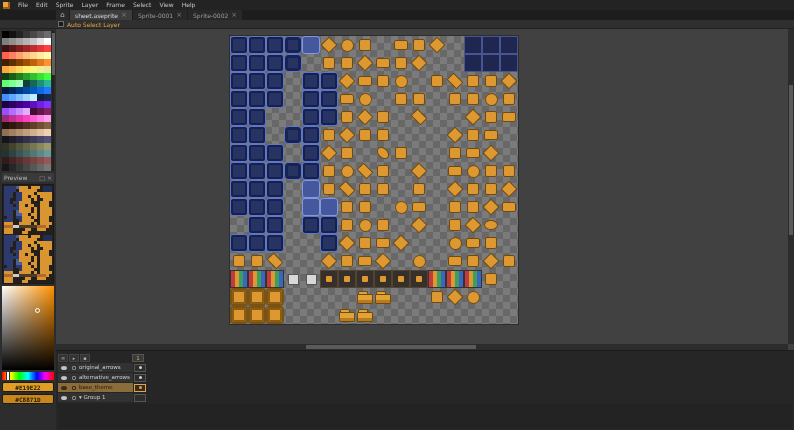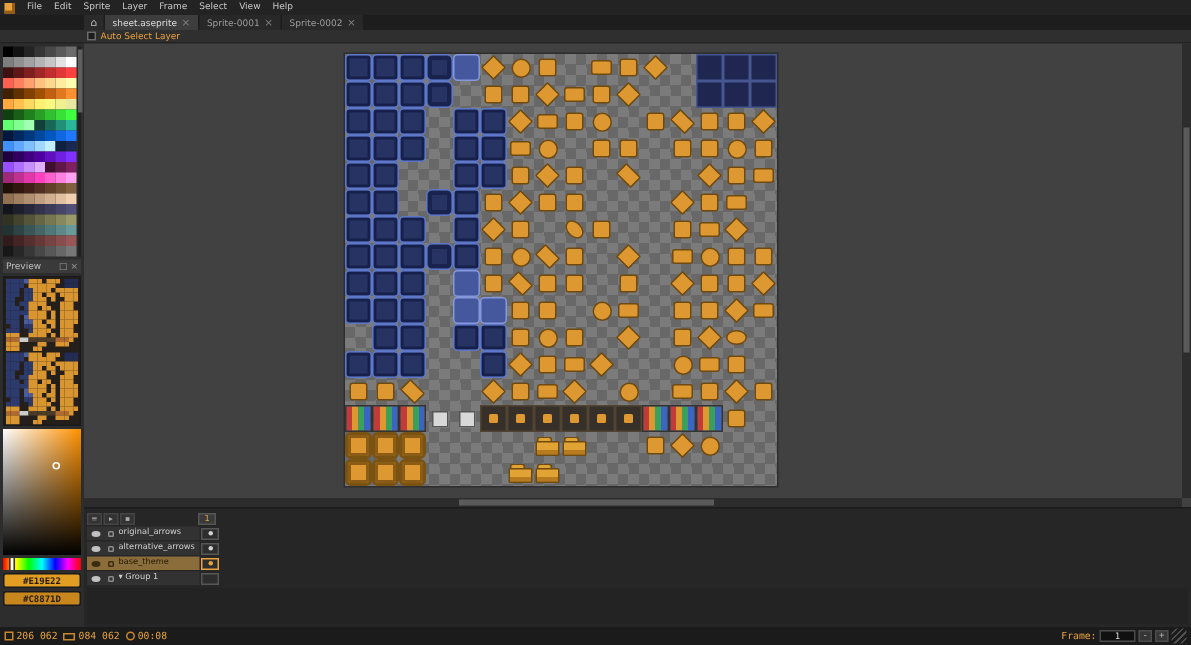--- a/index.html
+++ b/index.html
@@ -1165,35 +1165,14 @@
               </div>
               <span class="tl-cel"></span>
             </div>
           </div>
         <div class="tl-filler"></div>
       </div>
     </div>
 
   </div>
 
-  <div class="status-bar">
-    <span class="sb-group">
-      <span class="sb-ic-sq"></span>
-      <span>206 062</span>
-    </span>
-    <span class="sb-group">
-      <span class="sb-ic-rect"></span>
-      <span>084 062</span>
-    </span>
-    <span class="sb-group">
-      <span class="sb-ic-clk"></span>
-      <span>00:08</span>
-    </span>
-    <span class="sb-right">
-      <span>Frame:</span>
-      <span class="frame-input">1</span>
-      <span class="sb-btn">-</span>
-      <span class="sb-btn">+</span>
-      <span class="grip"></span>
-    </span>
-  </div>
 
 </div>
 
 </body></html>

